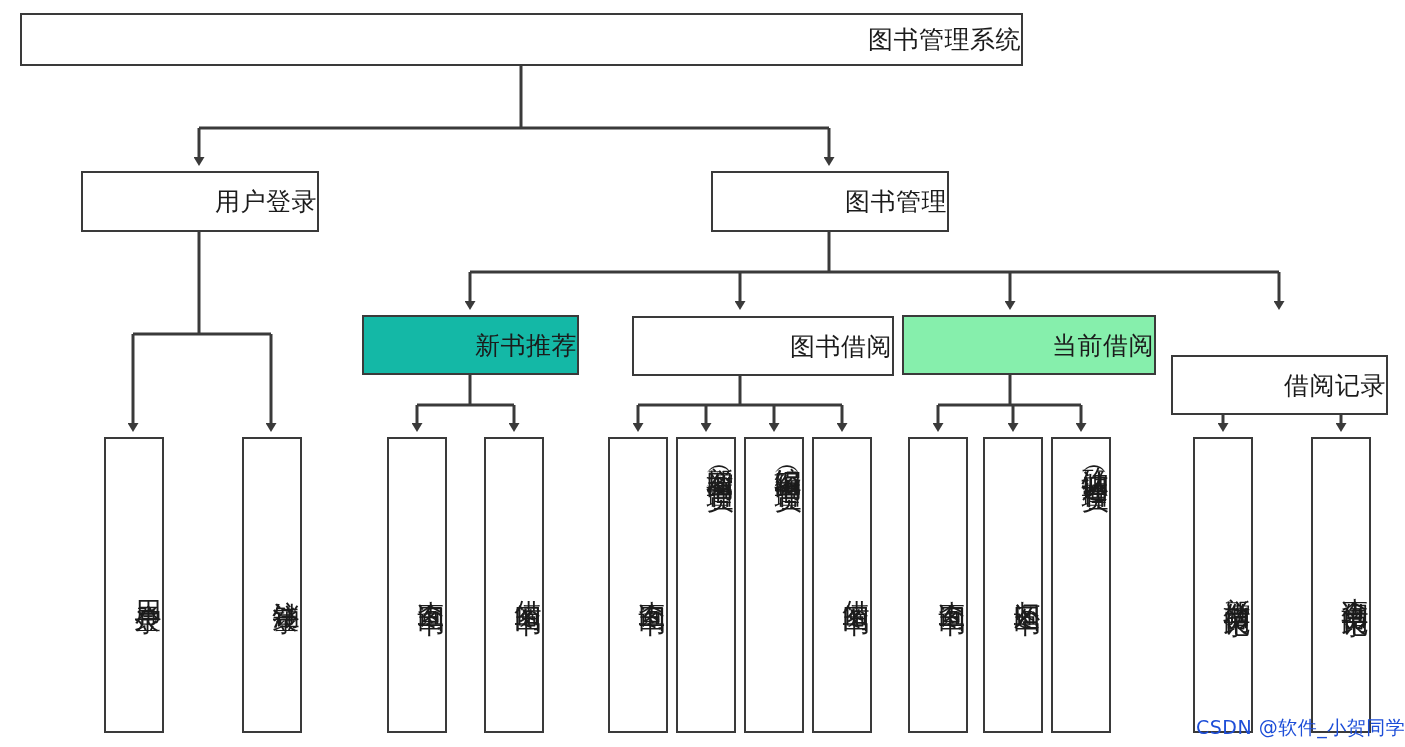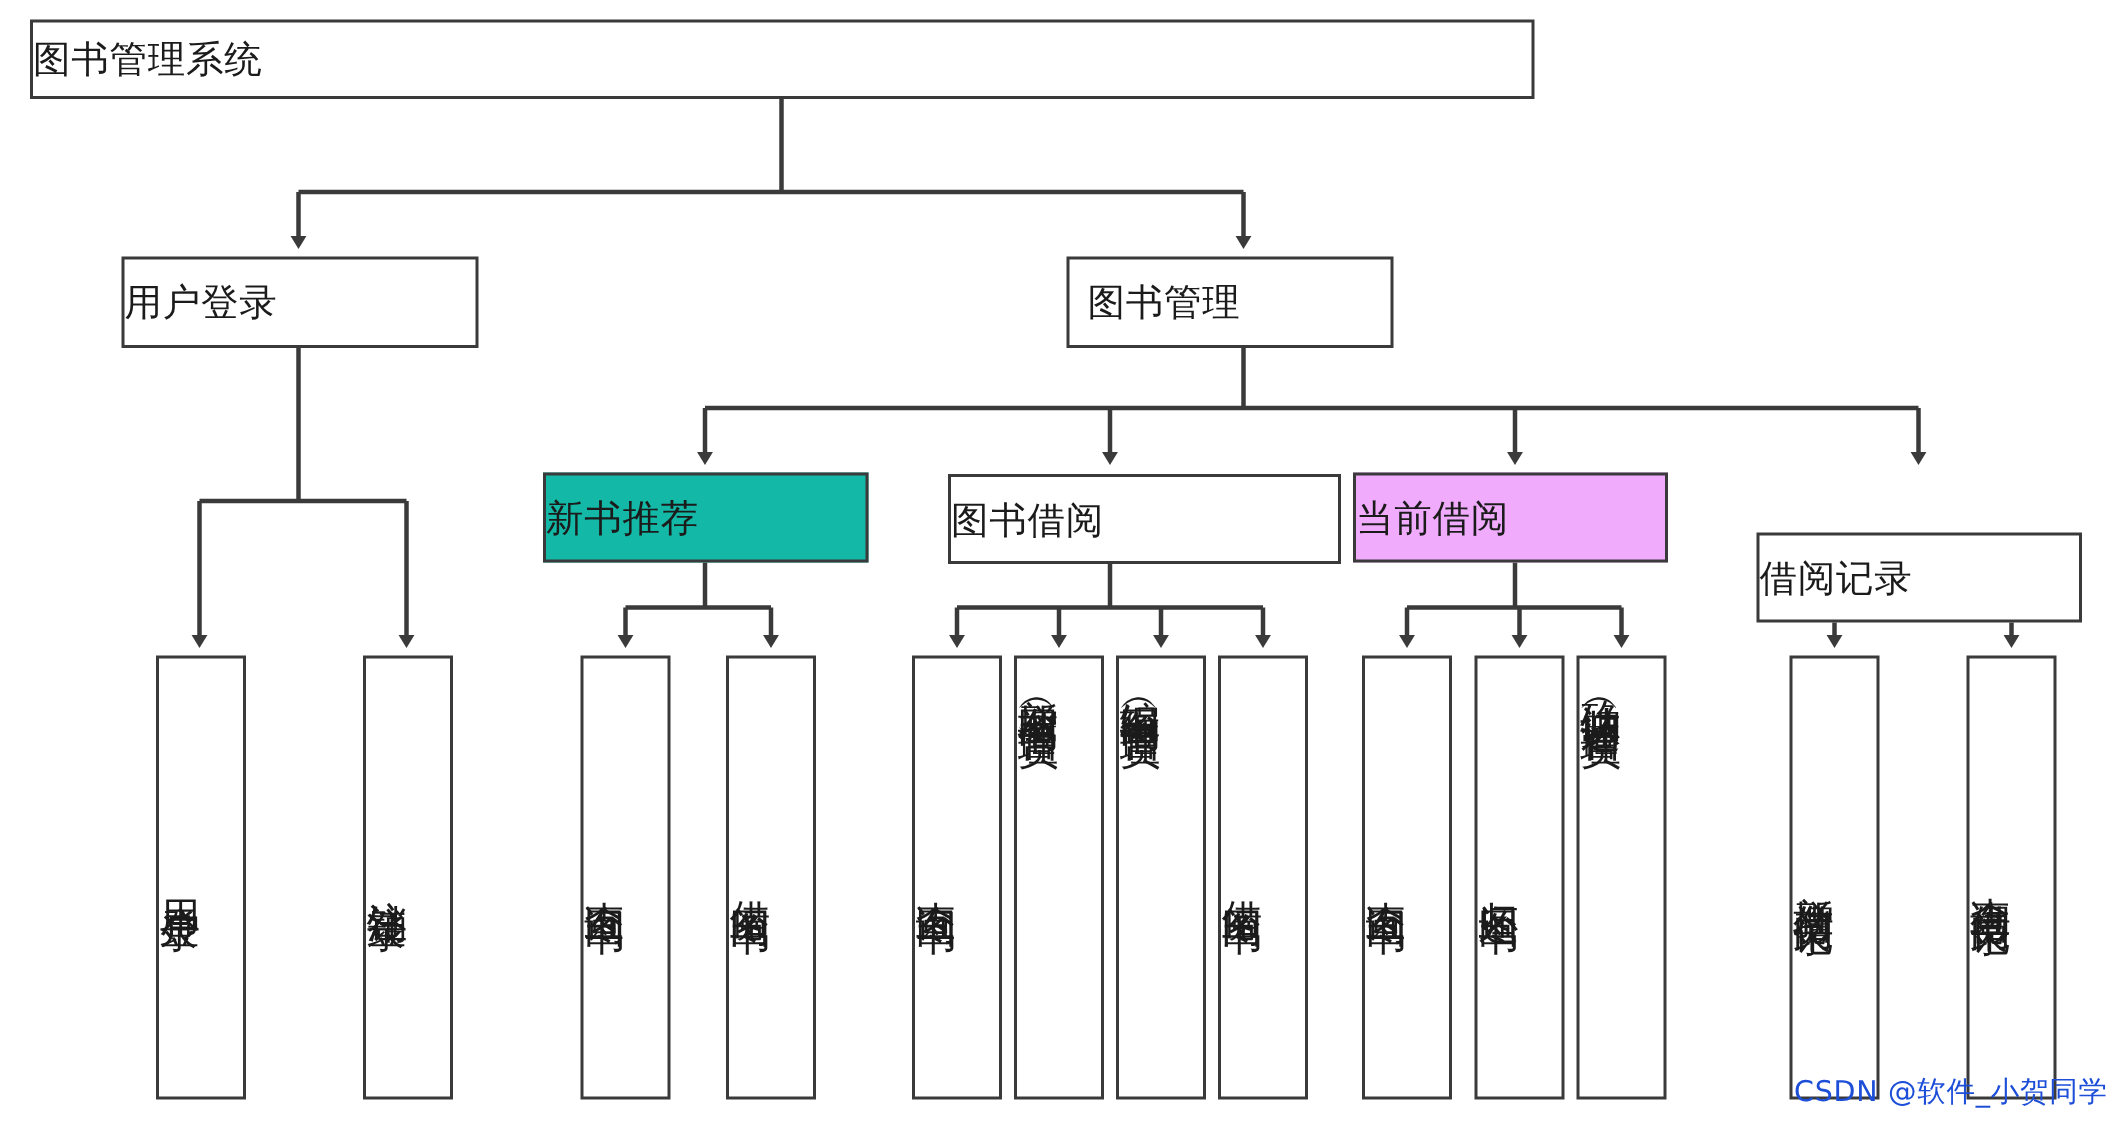--- a/index.html
+++ b/index.html
@@ -25,21 +25,21 @@
     height: 747px;
     pointer-events: none;
   }
   .node {
     position: absolute;
     box-sizing: border-box;
     background: #ffffff;
     border: 2.5px solid #3a3a3a;
     display: flex;
     align-items: center;
-    justify-content: flex-start;
+    justify-content: flex-end;
     color: #1b1b1b;
   }
   .node .label {
     display: block;
     text-align: center;
     line-height: 1.08;
   }
   
   .node.horiz .label {
     font-size: 25px;
@@ -129,31 +129,31 @@
     </g>
   </svg>
 
   <div class="node horiz root" style="left: 20px; top: 13px; width: 1003px; height: 53px; border-color: rgb(58, 58, 58); color: rgb(27, 27, 27); background: rgb(255, 255, 255);">
     <span class="label">图书管理系统</span>
   </div>
 
   <div class="node horiz" style="left: 81px; top: 171px; width: 238px; height: 61px; border-color: rgb(58, 58, 58); color: rgb(27, 27, 27); background: rgb(255, 255, 255);">
     <span class="label">用户登录</span>
   </div>
-  <div class="node horiz" style="left: 711px; top: 171px; width: 218px; height: 61px; border-color: rgb(58, 58, 58); color: rgb(27, 27, 27); background: rgb(255, 255, 255); padding-left: 12px;">
+  <div class="node horiz" style="left: 711px; top: 171px; width: 238px; height: 61px; border-color: rgb(58, 58, 58); color: rgb(27, 27, 27); background: rgb(255, 255, 255); padding-left: 12px;">
     <span class="label">图书管理</span>
   </div>
 
   <div class="node horiz" style="left: 362px; top: 315px; width: 217px; height: 60px; border-color: rgb(58, 58, 58); color: rgb(27, 27, 27); background: #14b8a6;">
     <span class="label">新书推荐</span>
   </div>
   <div class="node horiz" style="left: 632px; top: 316px; width: 262px; height: 60px; border-color: rgb(58, 58, 58); color: rgb(27, 27, 27); background: rgb(255, 255, 255);">
     <span class="label">图书借阅</span>
   </div>
-  <div class="node horiz" style="left: 902px; top: 315px; width: 210px; height: 60px; border-color: rgb(58, 58, 58); color: rgb(27, 27, 27); background: #f0abfc;">
+  <div class="node horiz" style="left: 902px; top: 315px; width: 254px; height: 60px; border-color: rgb(58, 58, 58); color: rgb(27, 27, 27); background: #86efac;">
     <span class="label">当前借阅</span>
   </div>
   <div class="node horiz" style="left: 1171px; top: 315px; width: 217px; height: 60px; border-color: rgb(58, 58, 58); color: rgb(27, 27, 27); background: rgb(255, 255, 255); margin-top: 40px;">
     <span class="label">借阅记录</span>
   </div>
 
   <div class="node vert mid" style="left: 104px; top: 437px; width: 60px; height: 296px; border-color: rgb(58, 58, 58); color: rgb(27, 27, 27); background: rgb(255, 255, 255);">
     <span class="label">用户登录</span>
   </div>
   <div class="node vert mid" style="left: 242px; top: 437px; width: 60px; height: 296px; border-color: rgb(58, 58, 58); color: rgb(27, 27, 27); background: rgb(255, 255, 255);">

